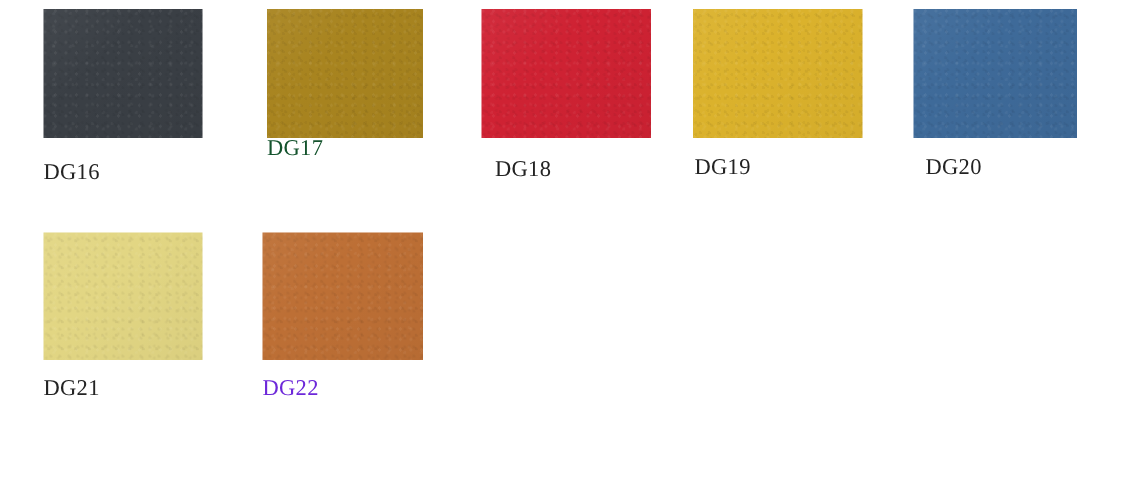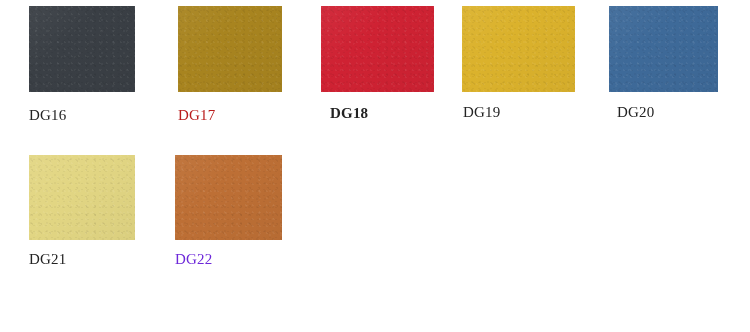--- a/index.html
+++ b/index.html
@@ -61,23 +61,23 @@
 </head>
 <body>
 
 <div id="swatch-board" style="background: rgb(255, 255, 255); width: 750px; height: 332px;">
     <div class="swatch-cell" style="left: 0px; top: 0px; width: 750px; height: 332px; pointer-events: none;">
       <div class="swatch-chip" style="pointer-events: auto; left: 29px; top: 6px; width: 106px; height: 86px; background-color: rgb(58, 63, 69);"></div>
       <div class="swatch-label" style="pointer-events: auto; left: 29px; top: 108px; color: rgb(35, 35, 35);">DG16</div>
     </div>
     <div class="swatch-cell" style="left: 0px; top: 0px; width: 750px; height: 332px; pointer-events: none;">
       <div class="swatch-chip" style="pointer-events: auto; left: 178px; top: 6px; width: 104px; height: 86px; background-color: rgb(168, 132, 31);"></div>
-      <div class="swatch-label" style="pointer-events: auto; left: 178px; top: 108px; color: #b91c1c;">DG17</div>
+      <div class="swatch-label" style="pointer-events: auto; left: 178px; top: 92px; color: #14532d;">DG17</div>
     </div>
-    <div class="swatch-cell" style="left: 0px; top: 0px; width: 750px; height: 332px; pointer-events: none; font-weight: bold;">
+    <div class="swatch-cell" style="left: 0px; top: 0px; width: 750px; height: 332px; pointer-events: none;">
       <div class="swatch-chip" style="pointer-events: auto; left: 321px; top: 6px; width: 113px; height: 86px; background-color: rgb(207, 34, 51);"></div>
       <div class="swatch-label" style="pointer-events: auto; left: 330px; top: 106px; color: rgb(35, 35, 35);">DG18</div>
     </div>
     <div class="swatch-cell" style="left: 0px; top: 0px; width: 750px; height: 332px; pointer-events: none;">
       <div class="swatch-chip" style="pointer-events: auto; left: 462px; top: 6px; width: 113px; height: 86px; background-color: rgb(219, 178, 44);"></div>
       <div class="swatch-label" style="pointer-events: auto; left: 463px; top: 105px; color: rgb(35, 35, 35);">DG19</div>
     </div>
     <div class="swatch-cell" style="left: 0px; top: 0px; width: 612px; height: 332px; pointer-events: none;">
       <div class="swatch-chip" style="pointer-events: auto; left: 609px; top: 6px; width: 109px; height: 86px; background-color: rgb(62, 106, 153);"></div>
       <div class="swatch-label" style="pointer-events: auto; left: 617px; top: 105px; color: rgb(35, 35, 35);">DG20</div>

